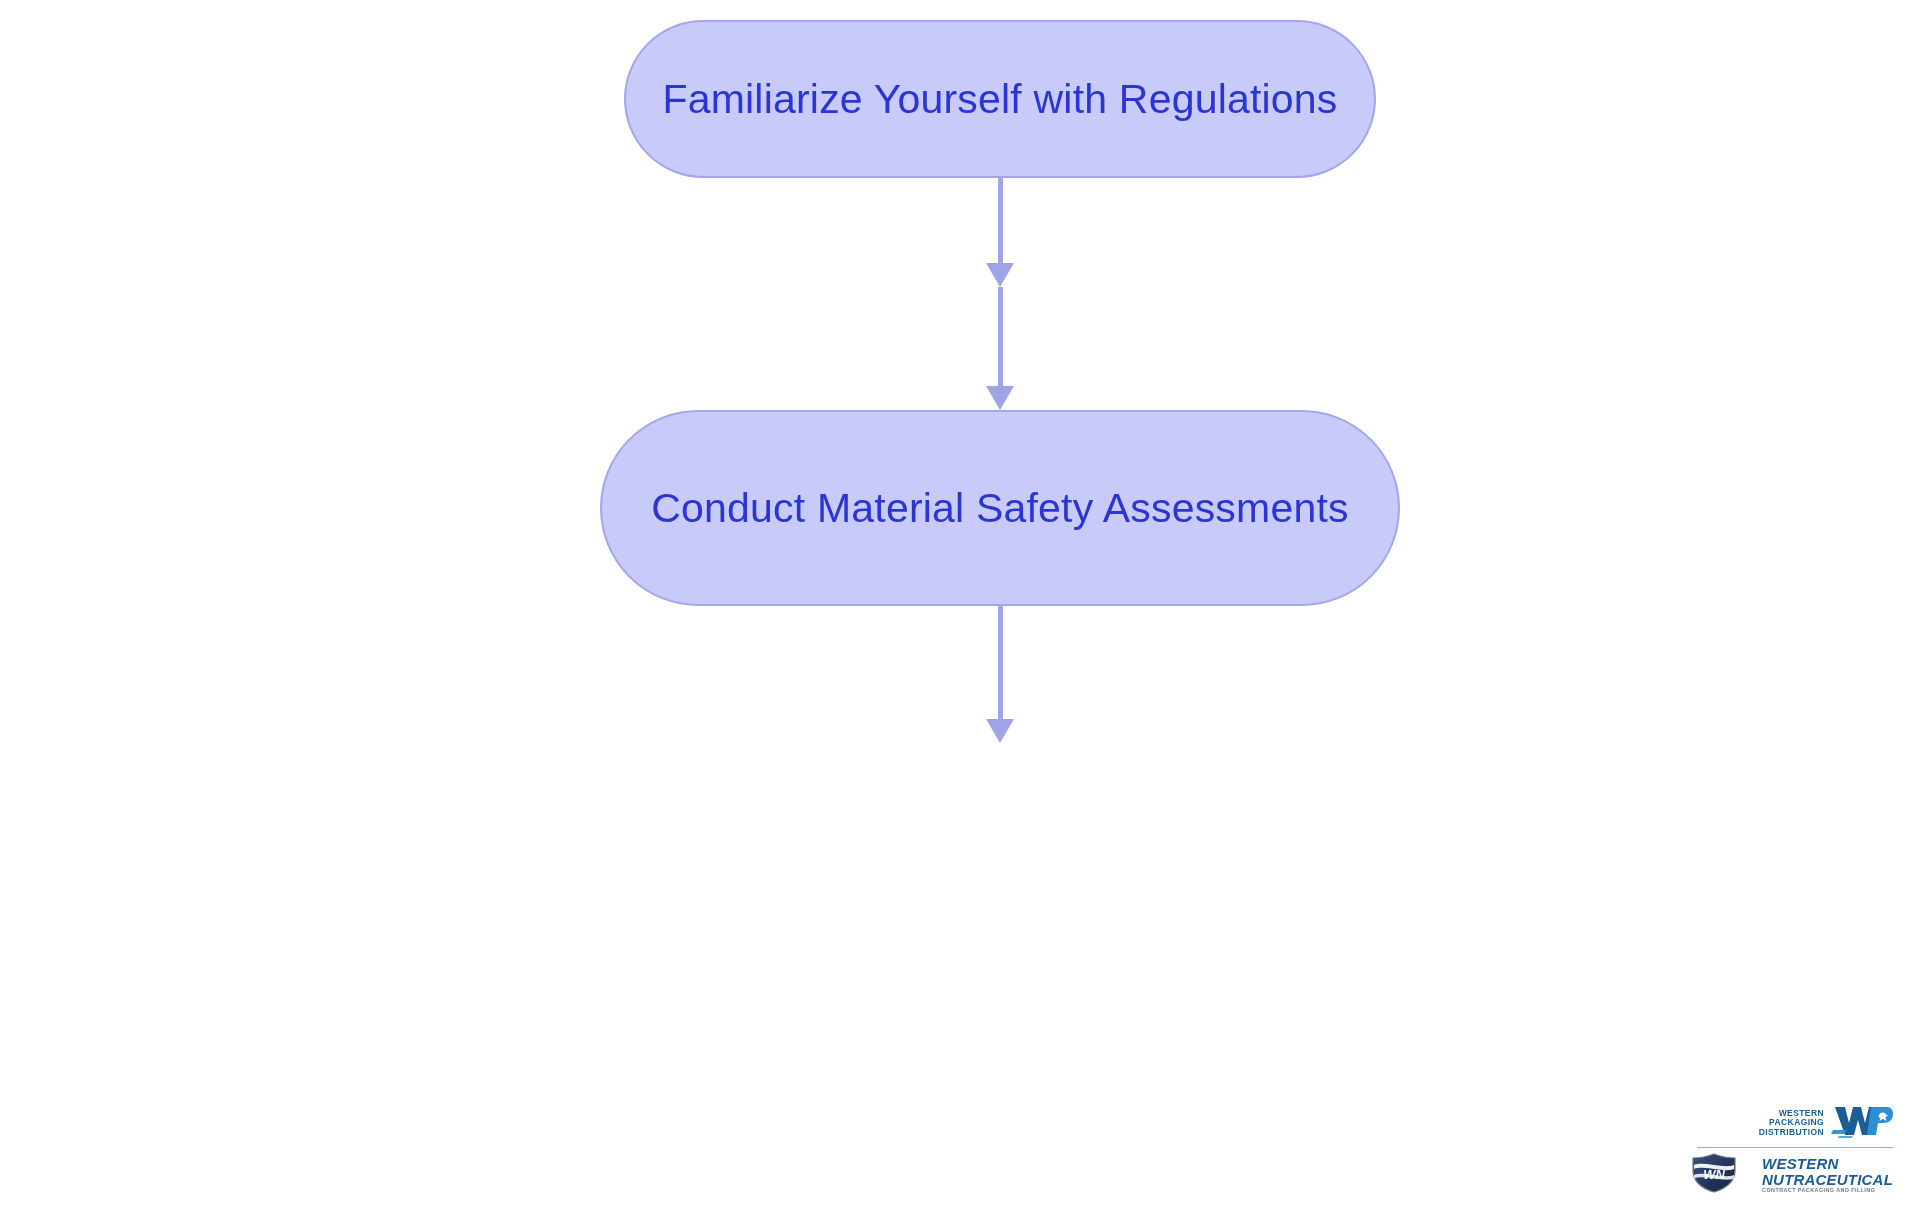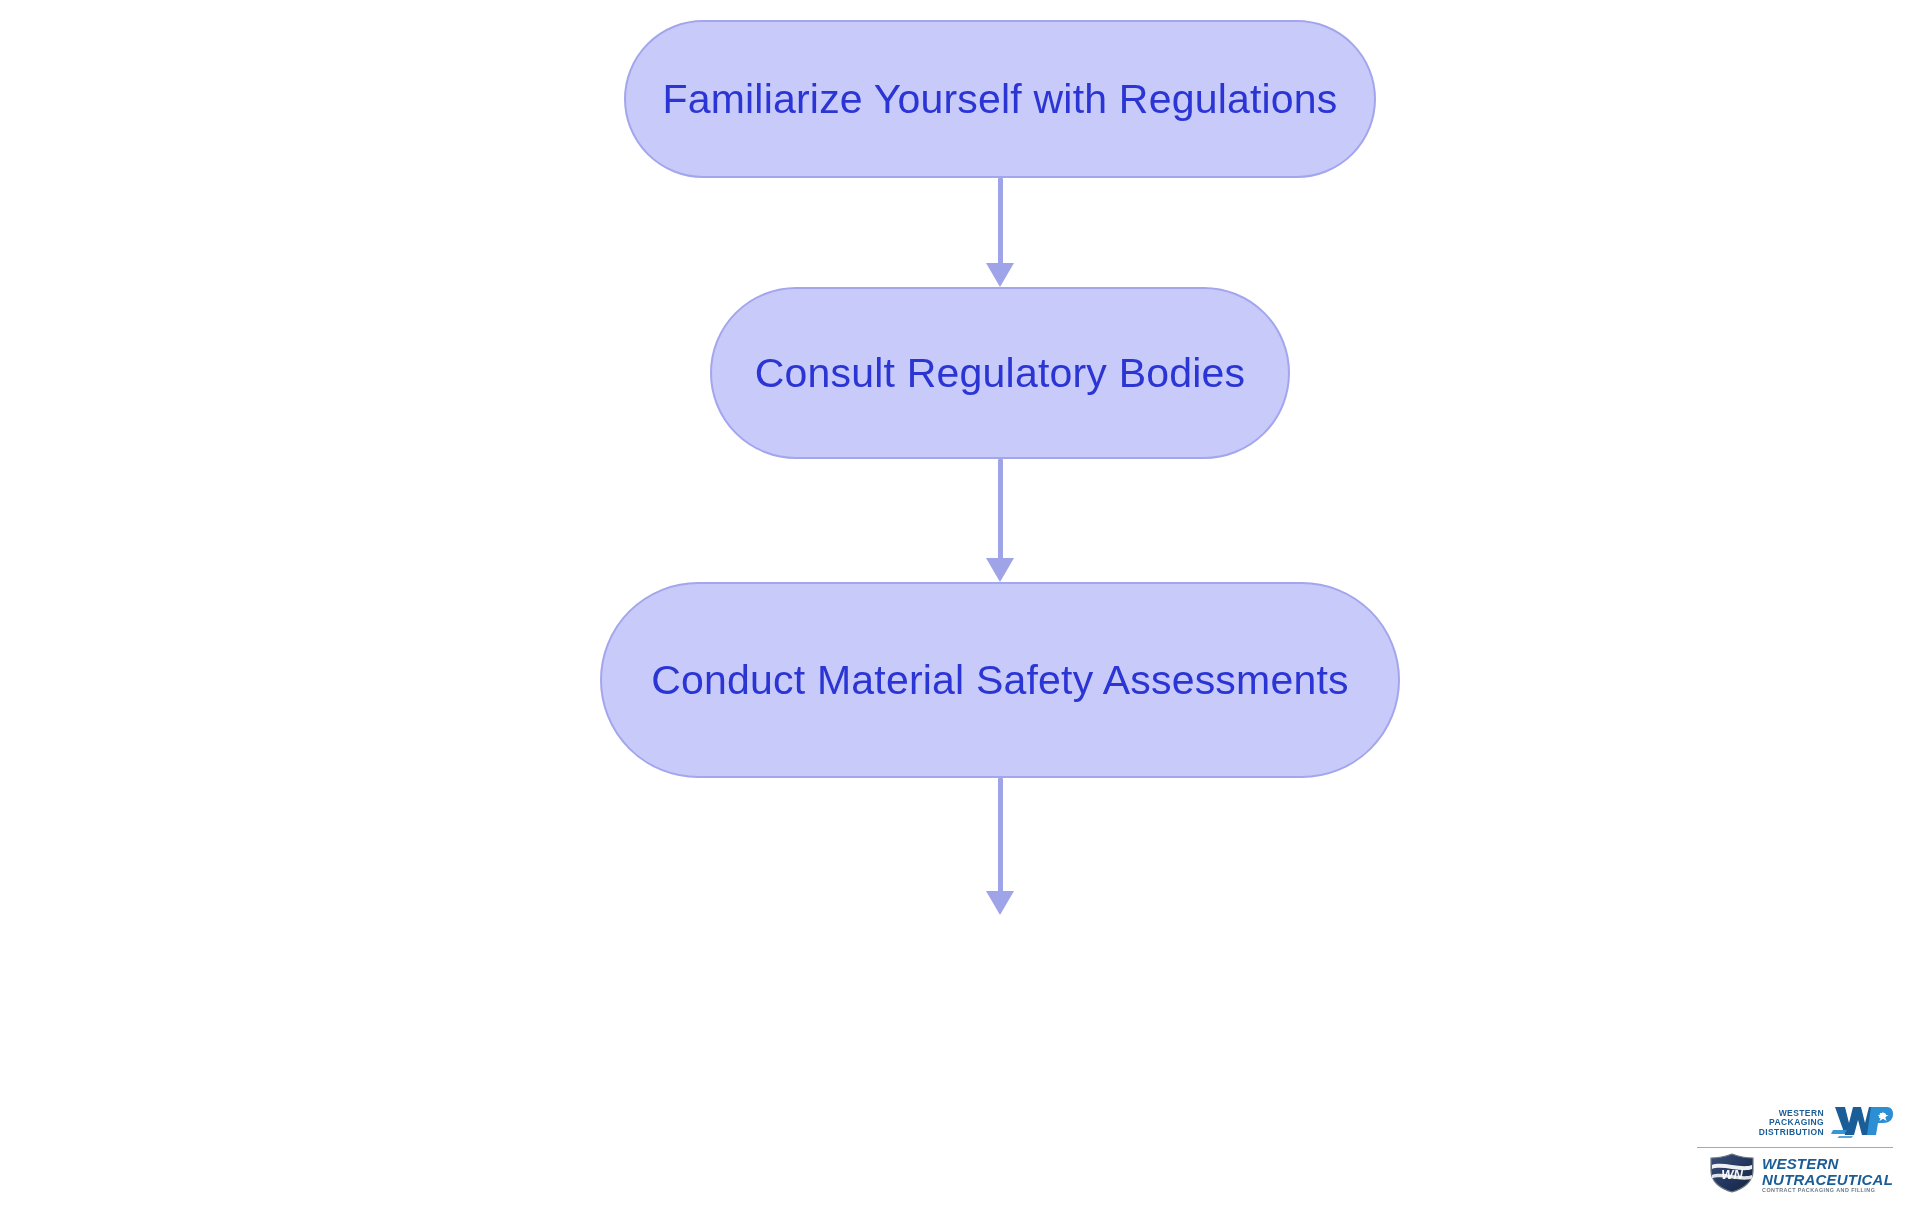--- a/index.html
+++ b/index.html
@@ -121,21 +121,21 @@
     font-size: 8.5px;
     font-weight: 700;
     letter-spacing: 0.4px;
   }
   .logo-wp .wp-mark { flex: 0 0 auto; }
 
   .logo-wn {
     display: flex;
     align-items: center;
     justify-content: flex-end;
-    gap: 6px;
+    gap: 24px;
     width: 100%;
     box-sizing: border-box;
   }
   .logo-wn .wn-words {
     display: flex;
     flex-direction: column;
     align-items: flex-start;
     line-height: 1.02;
   }
   .logo-wn .wn-l1,
@@ -163,23 +163,20 @@
 
     <div class="node node-1">
       <span class="node-label">Familiarize Yourself with Regulations</span>
     </div>
 
     <div class="connector conn-1">
       <div class="stem"></div>
       <div class="head"></div>
     </div>
 
-    <div class="node node-2">
-      <span class="node-label">Consult Regulatory Bodies</span>
-    </div>
 
     <div class="connector conn-2">
       <div class="stem"></div>
       <div class="head"></div>
     </div>
 
     <div class="node node-3">
       <span class="node-label">Conduct Material Safety Assessments</span>
     </div>
 

